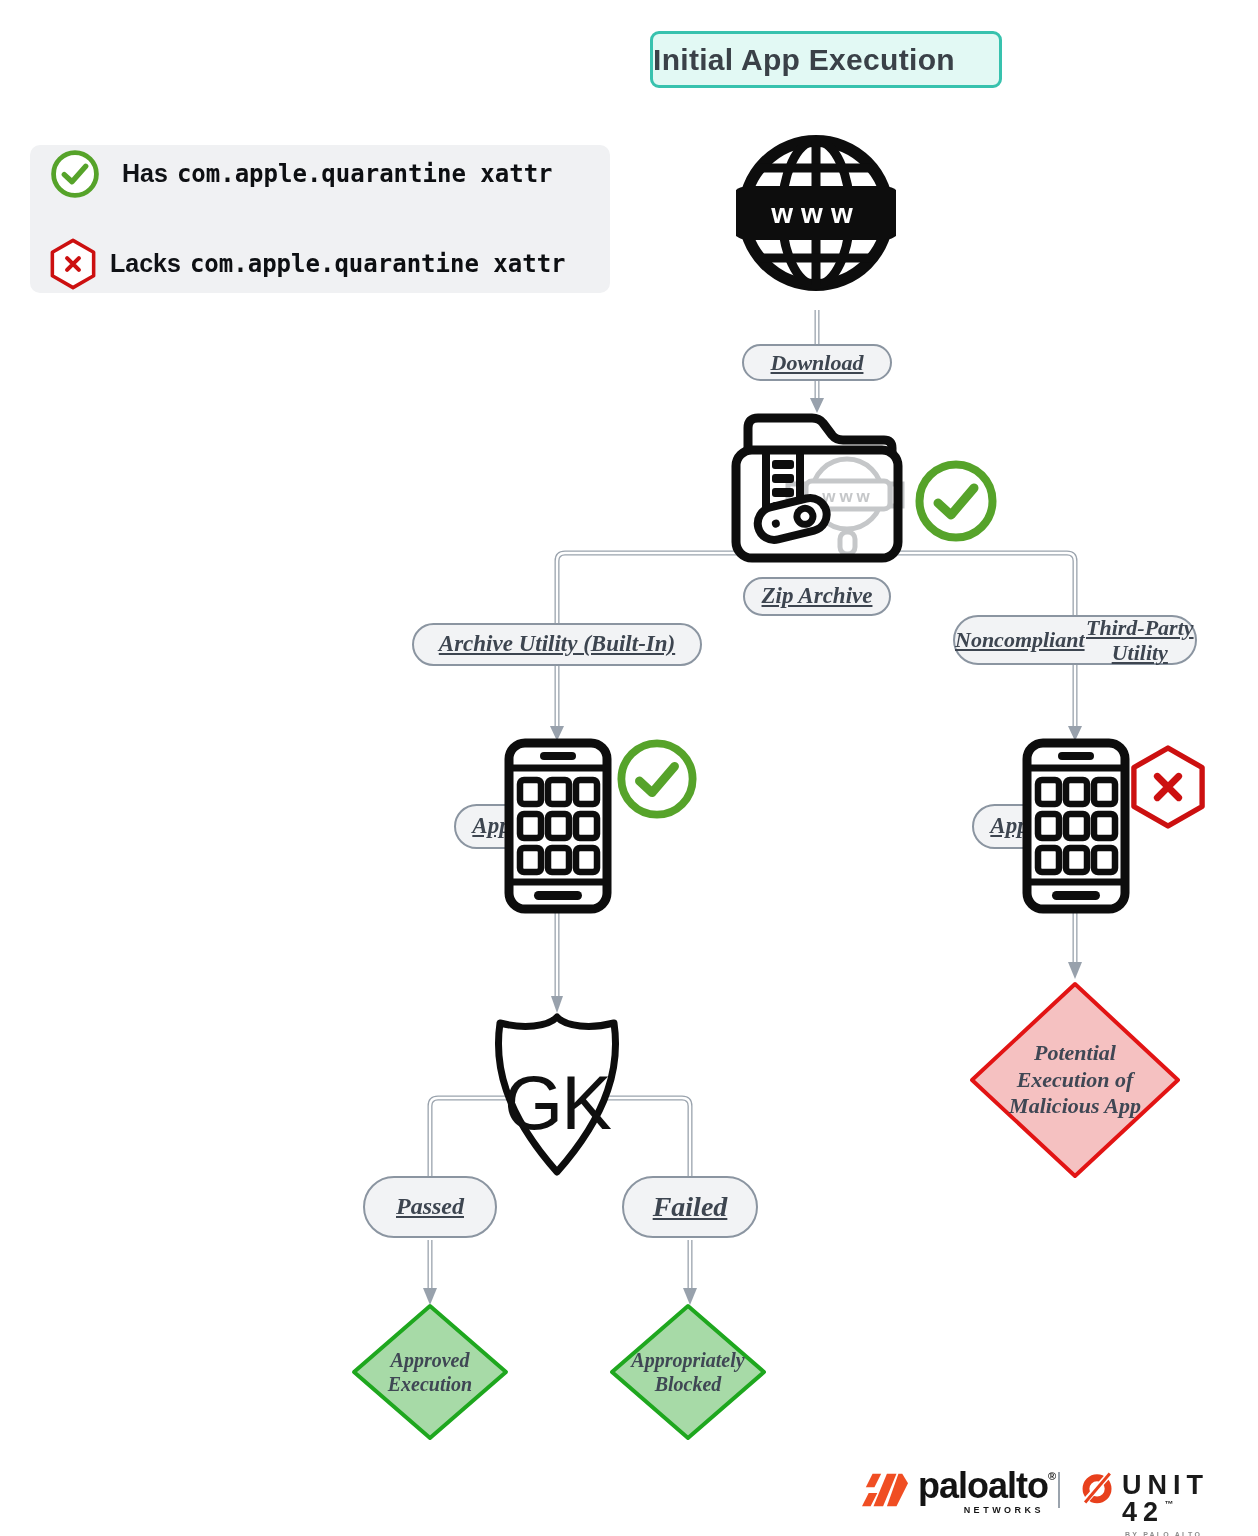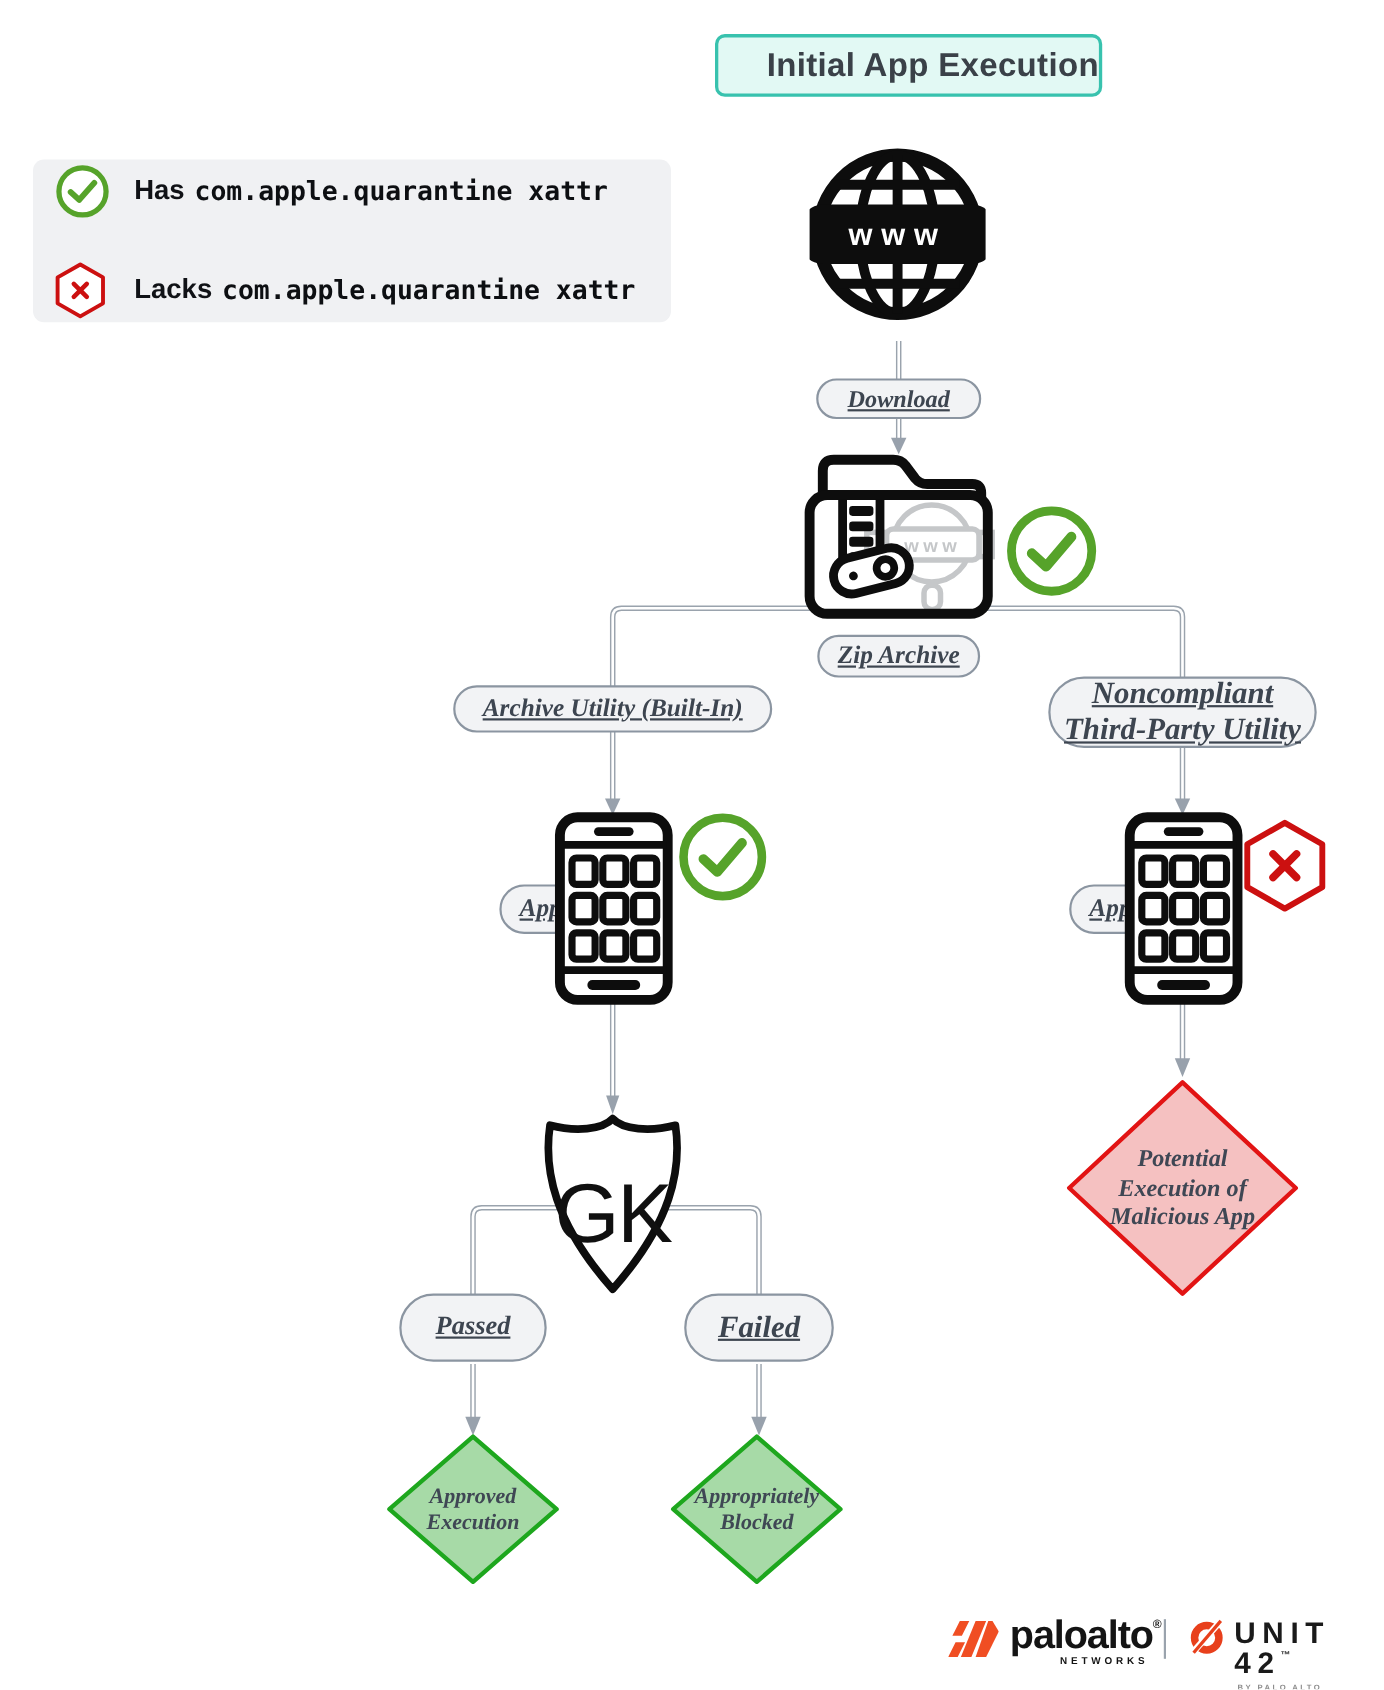--- a/index.html
+++ b/index.html
@@ -5,21 +5,21 @@
   html,body{margin:0;padding:0;background:#fff;}
   .canvas{position:relative;width:1258px;height:1536px;background:#ffffff;overflow:hidden;
           font-family:"Liberation Sans",sans-serif;}
   .abs{position:absolute;}
   svg{display:block;}
 
   
   .connectors{position:absolute;left:0;top:0;z-index:1;}
 
   
-  .title-box{left:650px;top:31px;width:352px;height:57px;display:flex;align-items:center;justify-content:flex-end;
+  .title-box{left:650px;top:31px;width:352px;height:57px;display:flex;align-items:center;justify-content:flex-start;
     background:#e2f9f4;border:3px solid #38c2ae;border-radius:9px;box-sizing:border-box;z-index:5;}
   .title-box span{font:700 30px/1 "Liberation Sans",sans-serif;color:#3a4148;letter-spacing:.3px;}
 
   
   .legend{left:30px;top:145px;width:580px;height:148px;background:#f0f1f3;border-radius:10px;z-index:5;
     display:flex;flex-direction:column;justify-content:center;gap:39px;padding:0 0 0 20px;box-sizing:border-box;}
   .legend-row{display:flex;align-items:center;}
   .legend-text{margin-left:22px;font:700 25px/1 "Liberation Sans",sans-serif;color:#101216;}
   .legend-code{margin-left:9px;font:700 24px/1 "DejaVu Sans Mono",monospace;color:#0d0f12;}
 
@@ -89,21 +89,21 @@
         <path d="M24,43 L37,55 L60,29" fill="none" stroke="#56a32a" stroke-width="9" stroke-linecap="round" stroke-linejoin="round"></path>
       </svg>
       <span class="legend-text">Has</span>
       <span class="legend-code">com.apple.quarantine xattr</span>
     </div>
     <div class="legend-row">
       <svg width="46" height="52" viewBox="0 0 78 88">
         <polygon points="39,4 74,24 74,64 39,84 4,64 4,24" fill="#ffffff" stroke="#cc1010" stroke-width="6" stroke-linejoin="round"></polygon>
         <path d="M29,34 L49,54 M49,34 L29,54" stroke="#cc1010" stroke-width="7" stroke-linecap="round"></path>
       </svg>
-      <span class="legend-text" style="margin-left:26px">Lacks</span>
+      <span class="legend-text" style="margin-left:14px">Lacks</span>
       <span class="legend-code">com.apple.quarantine xattr</span>
     </div>
   </div>
 
   <svg class="abs z3" style="left:736px;top:126px" width="160" height="174" viewBox="0 0 160 174">
     <circle cx="80" cy="87" r="72" fill="#ffffff" stroke="#0d0d0d" stroke-width="12"></circle>
     <ellipse cx="80" cy="87" rx="34" ry="72" fill="none" stroke="#0d0d0d" stroke-width="9"></ellipse>
     <line x1="80" y1="15" x2="80" y2="159" stroke="#0d0d0d" stroke-width="9"></line>
     <line x1="24" y1="42" x2="136" y2="42" stroke="#0d0d0d" stroke-width="9"></line>
     <line x1="24" y1="132" x2="136" y2="132" stroke="#0d0d0d" stroke-width="9"></line>
@@ -150,21 +150,21 @@
     <path d="M24,44 L37,56 L60,29" fill="none" stroke="#56a32a" stroke-width="9" stroke-linecap="round" stroke-linejoin="round"></path>
   </svg>
 
   <div class="abs pill z3" style="left:743px;top:577px;width:148px;height:39px;font-size:23px">
     <span>Zip Archive</span>
   </div>
 
   <div class="abs pill z3" style="left:412px;top:623px;width:290px;height:43px;font-size:23px">
     <span>Archive Utility (Built-In)</span>
   </div>
-  <div class="abs pill z3" style="left:953px;top:615px;width:244px;height:65px;font-size:28px;flex-direction:column">
+  <div class="abs pill z3" style="left:953px;top:615px;width:244px;height:50px;font-size:22px;">
     <span>Noncompliant</span>
     <span>Third-Party Utility</span>
   </div>
 
   <div class="abs pill z2" style="left:454px;top:804px;width:75px;height:45px;font-size:23px">
     <span>App</span>
   </div>
   <svg class="abs z3" style="left:504px;top:738px" width="108" height="176" viewBox="0 0 108 176">
     <rect x="5" y="5" width="98" height="166" rx="16" fill="#ffffff" stroke="#0d0d0d" stroke-width="9"></rect>
     <rect x="36" y="14" width="36" height="8" rx="4" fill="#0d0d0d"></rect>

